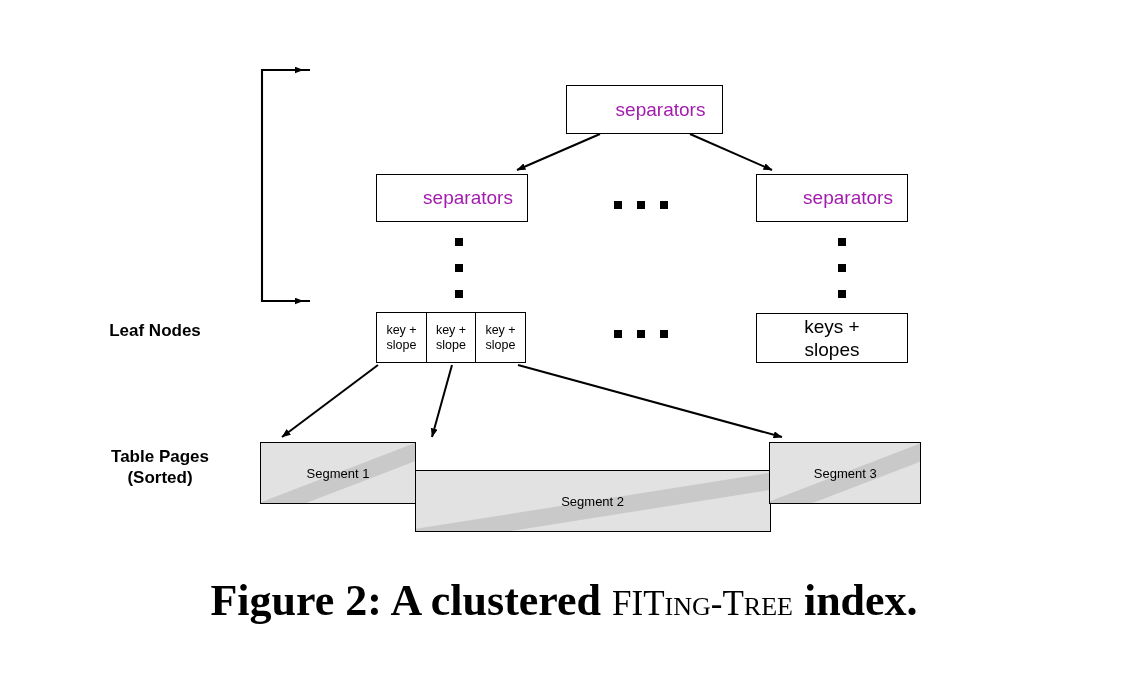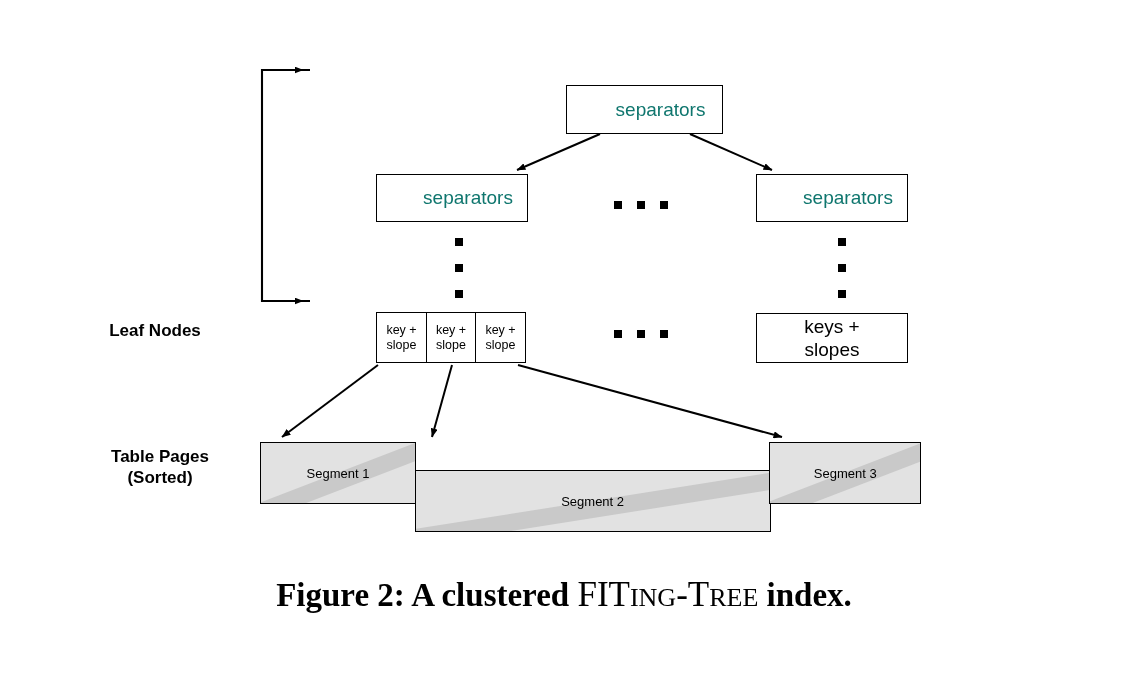--- a/index.html
+++ b/index.html
@@ -39,21 +39,21 @@
   .node-box {
     position: absolute;
     box-sizing: border-box;
     border: 1.6px solid #000000;
     background: #ffffff;
     display: flex;
     align-items: center;
     justify-content: center;
     font-family: "Liberation Sans", sans-serif;
     font-size: 19px;
-    color: #0f766e;
+    color: #a21caf;
     text-align: center;
     line-height: 22px;
     white-space: pre-line;
     padding-left: 32px;
   }
   .leaf-strip {
     position: absolute;
     display: flex;
     box-sizing: border-box;
   }
@@ -144,21 +144,21 @@
   .caption {
     position: absolute;
     left: 0;
     width: 1128px;
     text-align: center;
     font-family: "Liberation Serif", serif;
     font-weight: bold;
     color: #000000;
     white-space: nowrap;
   }
-  .caption .cap-main { font-size: 33px; }
+  .caption .cap-main { font-size: 44px; }
   .caption .cap-sc {
     font-weight: normal;
     font-size: 35px;
   }
   .caption .cap-sc .sc-small {
     font-size: 26px;
   }
 </style>
 </head>
 <body>

